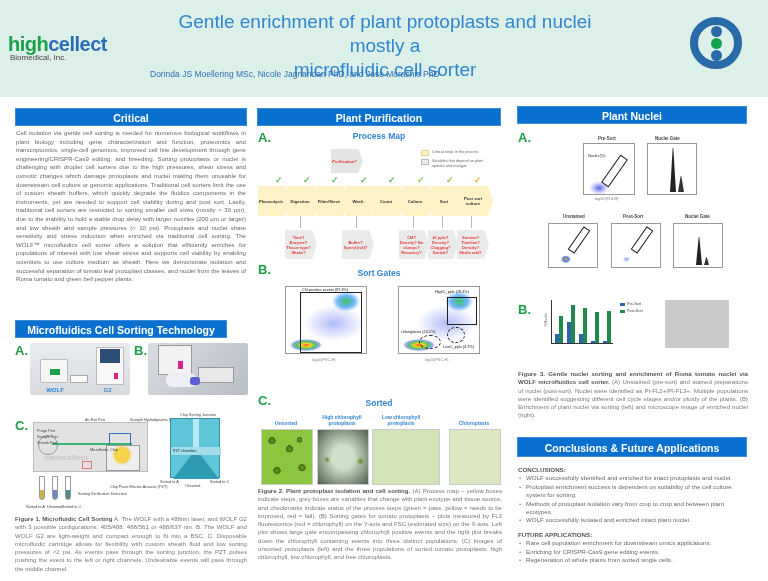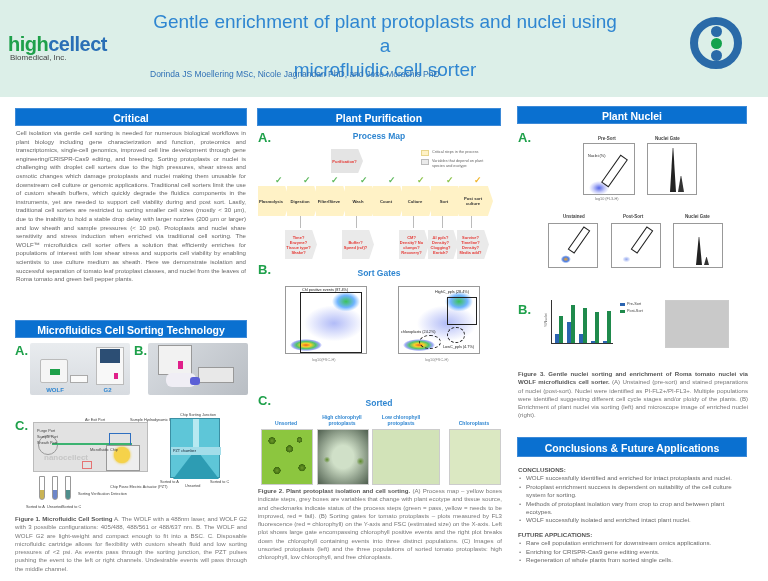--- a/index.html
+++ b/index.html
@@ -40,37 +40,37 @@
 </style>
 </head>
 <body>
 
 <div class="header">
   <div class="logo">
     <div class="nano"><span class="n">high</span><span class="c">cellect</span></div>
     <div class="sub">Biomedical, Inc.</div>
   </div>
   <div class="title">
-    <div>Gentle enrichment of plant protoplasts and nuclei using a</div>
+    <div>Gentle enrichment of plant protoplasts and nuclei mostly a</div>
     <div>microfluidic cell sorter</div>
   </div>
   <div class="authors">
     <div>Dorinda JS Moellering MSc, Nicole Jagnandan PhD, and Jose Morachis PhD</div>
   </div>
   <div class="badge">
     <div class="dot d1"></div>
       <div class="dot d2"></div>
       <div class="dot d3"></div>
   </div>
 </div>
 
 <div class="col" style="left:15px;width:232px">
   <div class="sec-head" style="margin-top:8px">Critical</div>
   <div class="body-text" style="margin-top:3px;padding:0 1px">Cell isolation via gentle cell sorting is needed for numerous biological workflows in plant biology including gene characterization and function, proteomics and transcriptomics, single-cell genomics, improved cell line development through gene engineering/CRISPR-Cas9 editing, and breeding. Sorting protoplasts or nuclei is challenging with droplet cell sorters due to the high pressures, shear stress and osmotic changes which damage protoplasts and nuclei making them unusable for downstream cell culture or genomic applications. Traditional cell sorters limit the use of custom sheath buffers, which quickly degrade the fluidics components in the instruments, yet are needed to support cell viability during and post sort.  Lastly, traditional cell sorters are restricted to sorting smaller cell sizes (mostly &lt; 30 µm), due to the inability to hold a stable drop delay with larger nozzles (200 µm or larger) and low sheath and sample pressures (&lt; 10 psi). Protoplasts and nuclei share sensitivity and stress induction when enriched via traditional cell sorting.  The WOLF™ microfluidics cell sorter offers a solution that efficiently enriches for populations of interest with low shear stress and supports cell viability by enabling scientists to use culture medium as sheath.  Here we demonstrate isolation and successful separation of tomato leaf protoplast classes, and nuclei from the leaves of Roma tomato and green bell pepper plants.</div>
-  <div class="sec-head" style="position:absolute;top:220px;width:232px">Microfluidics Cell Sorting Technology</div>
+  <div class="sec-head" style="position:absolute;top:220px;width:212px">Microfluidics Cell Sorting Technology</div>
 </div>
 
 <div class="letter" style="left:15px;top:343px">A.</div>
 <div class="photo" style="left:30px;top:343px;width:100px;height:52px;background:linear-gradient(#e9ecef,#d7dbe0)">
   <div style="position:absolute;left:10px;top:16px;width:28px;height:24px;background:#f5f5f5;border:1px solid #bbb;border-radius:2px"></div>
   <div style="position:absolute;left:20px;top:26px;width:10px;height:6px;background:#1ea04a"></div>
   <div style="position:absolute;left:40px;top:32px;width:18px;height:8px;background:#fafafa;border:1px solid #aaa"></div>
   <div style="position:absolute;left:66px;top:4px;width:28px;height:38px;background:#f8f8f8;border:1px solid #bbb"></div>
   <div style="position:absolute;left:70px;top:6px;width:20px;height:14px;background:#2c4e74"></div>
   <div style="position:absolute;left:84px;top:30px;width:4px;height:6px;background:#e0208a"></div>

